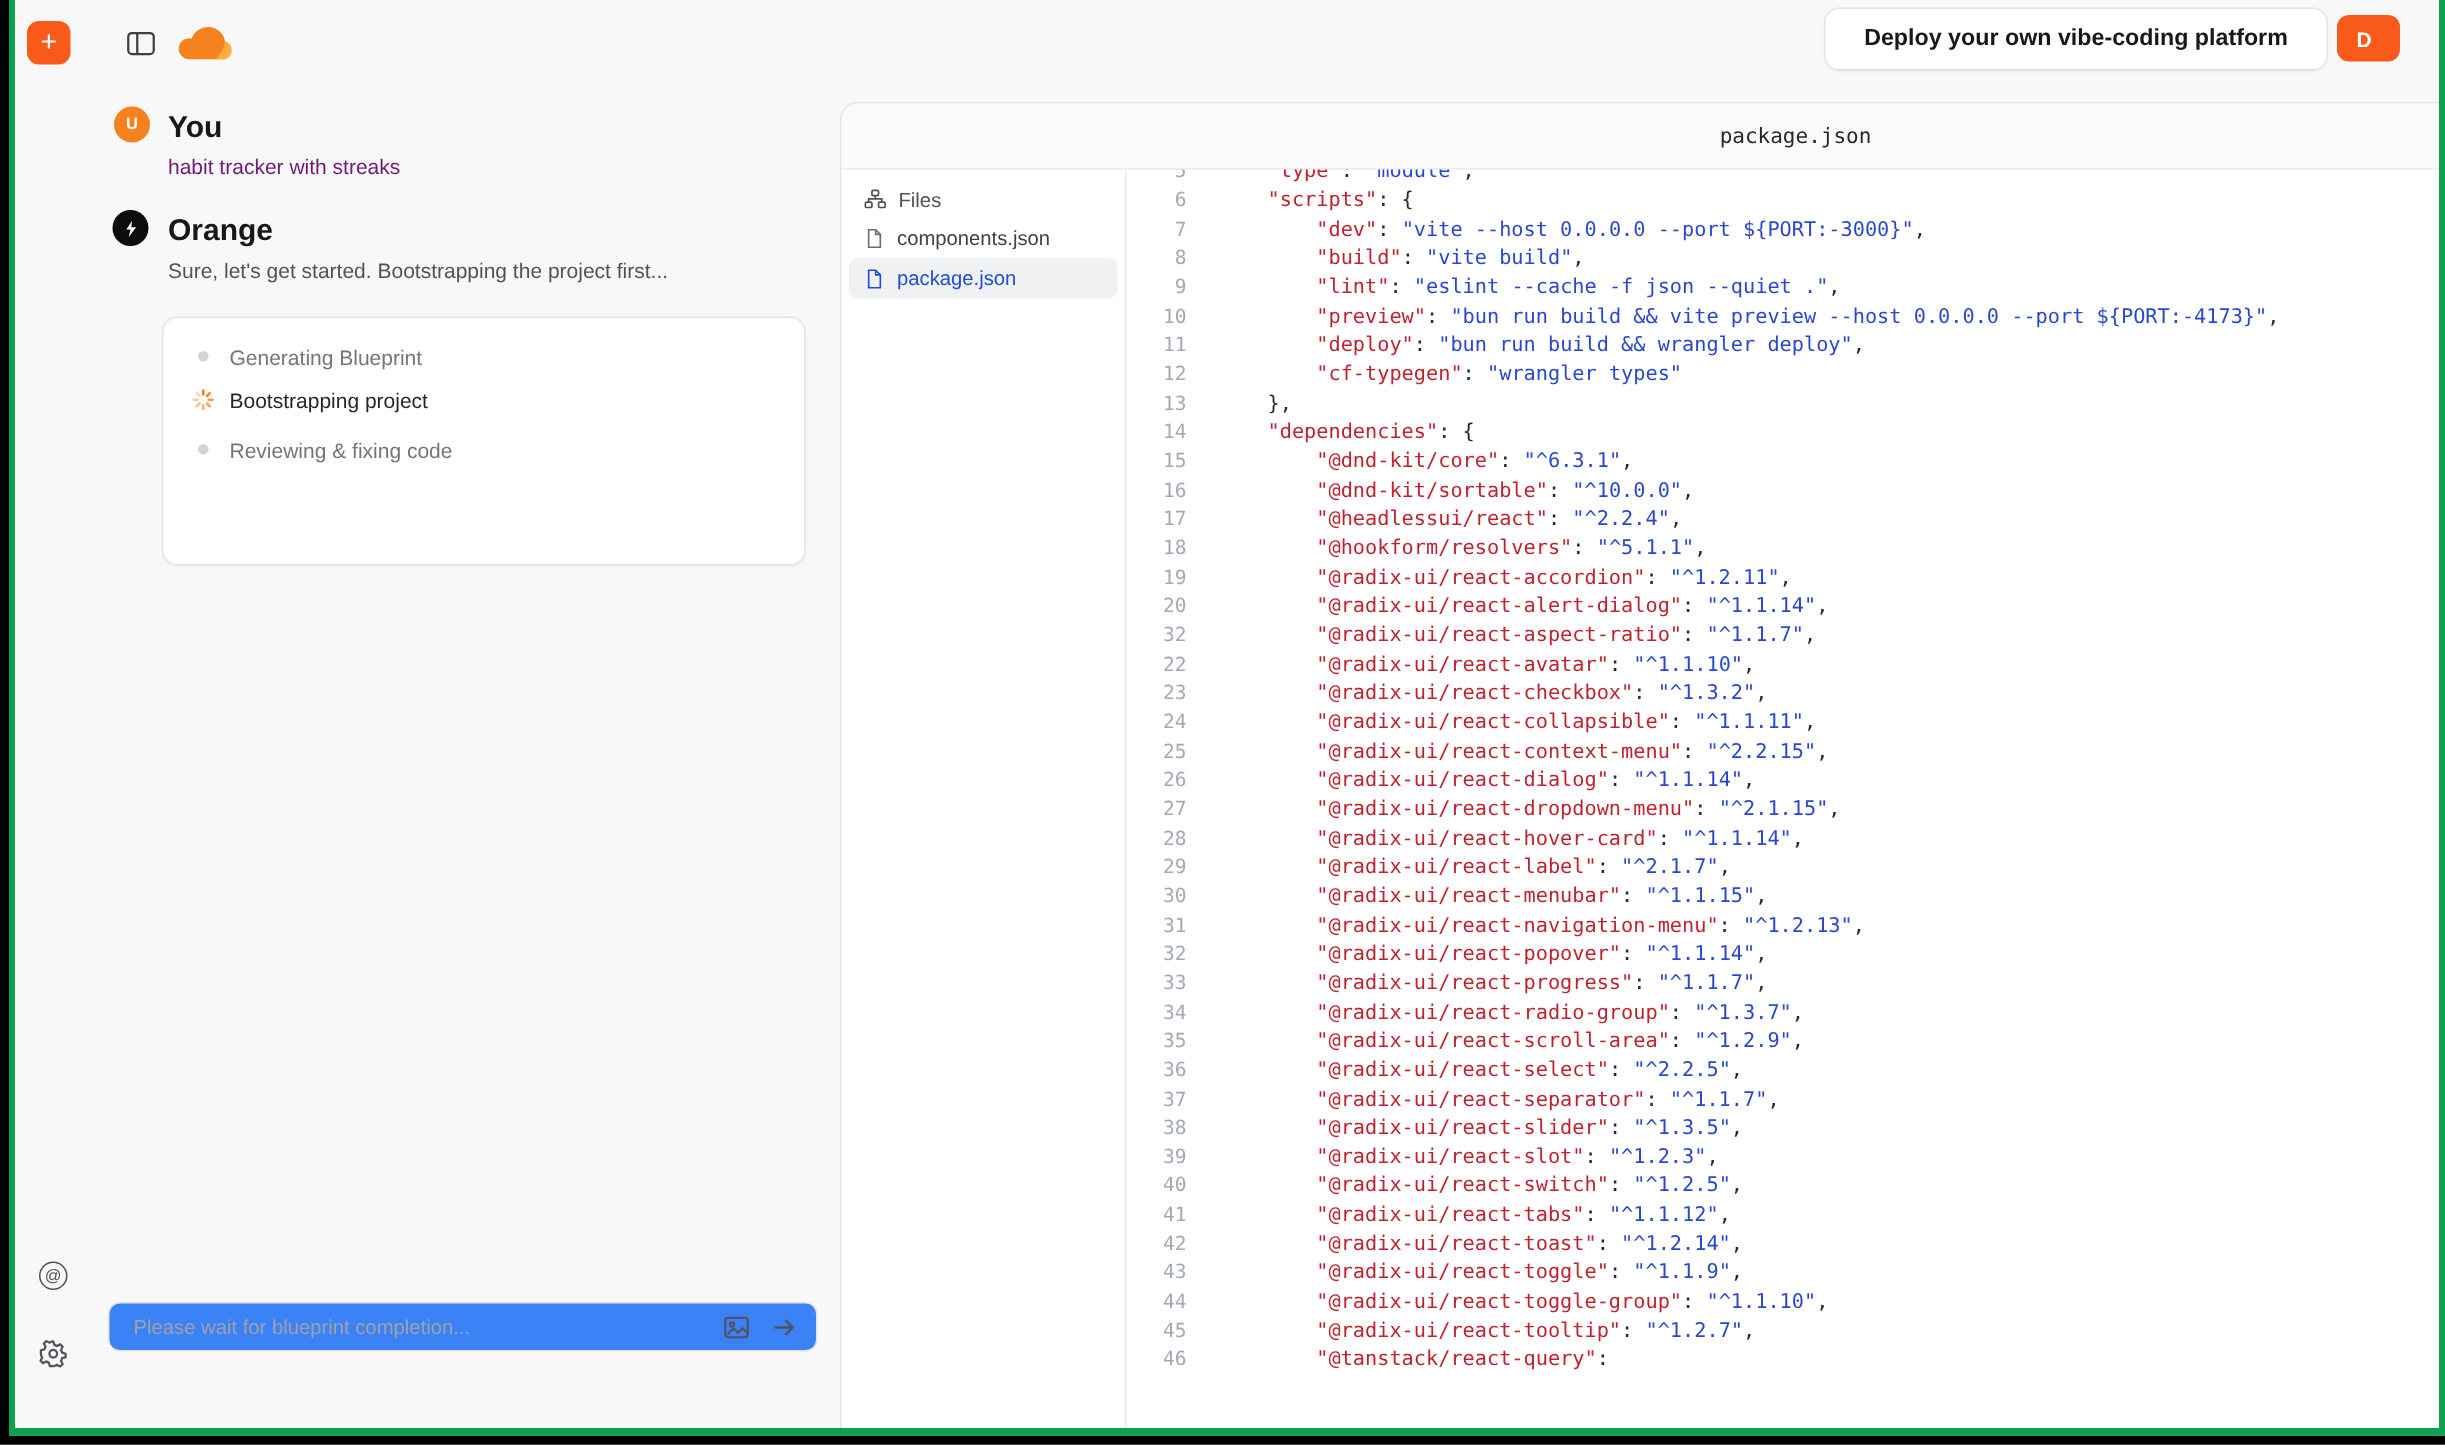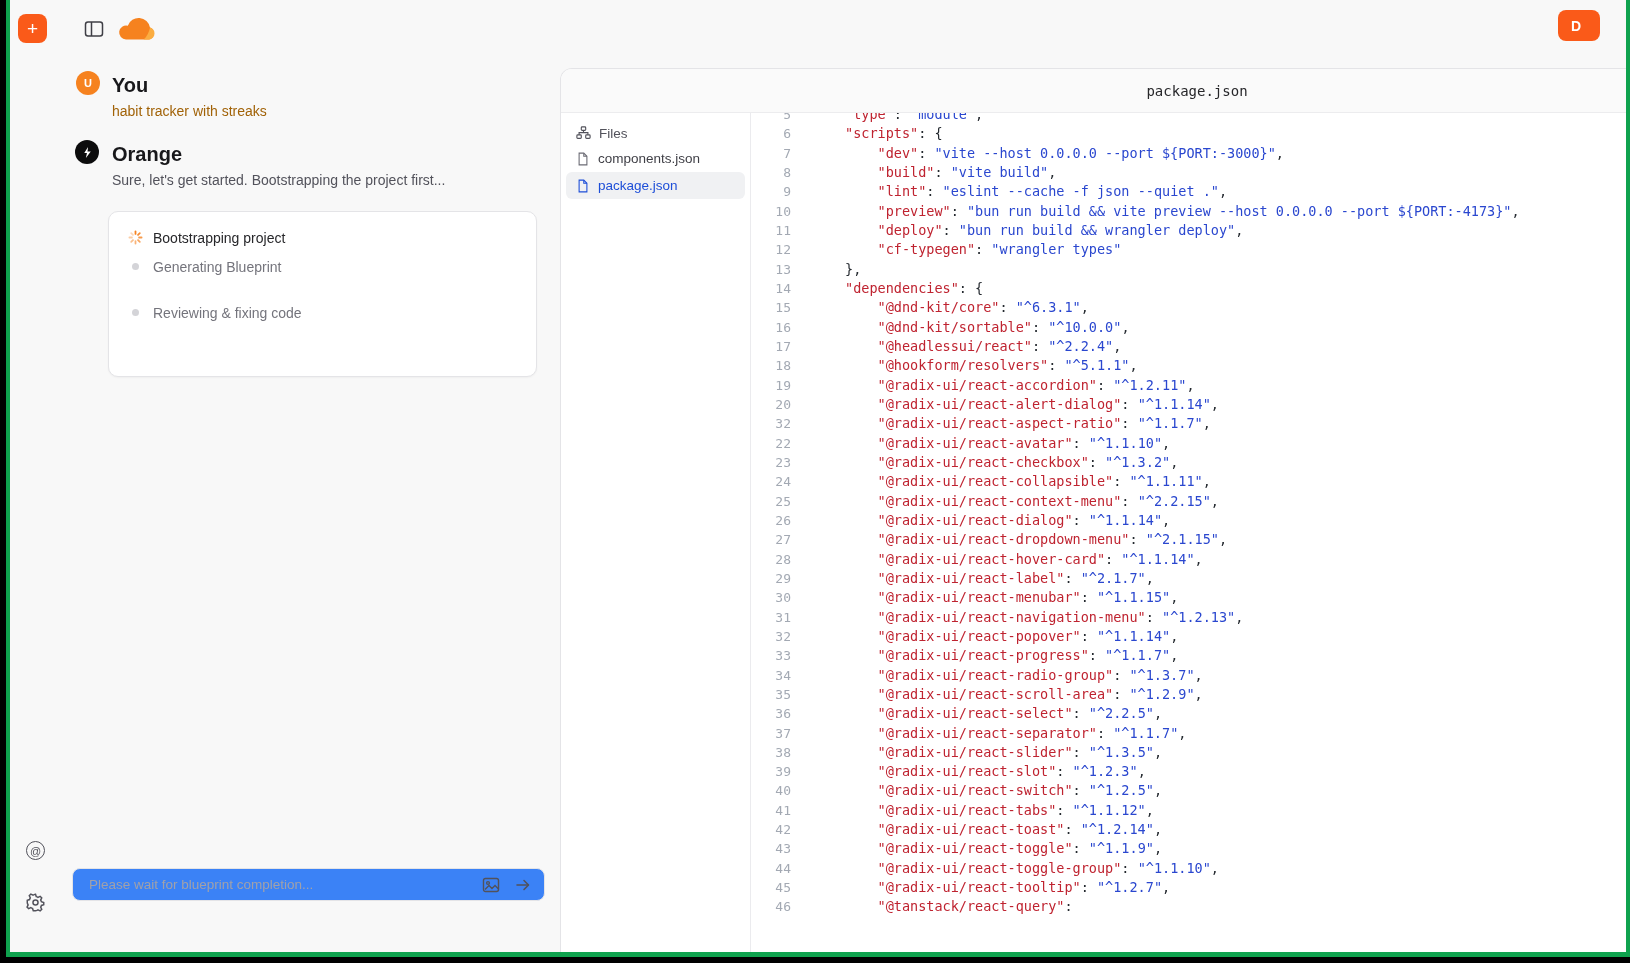--- a/index.html
+++ b/index.html
@@ -38,30 +38,30 @@
   .rail-icon{position:absolute;left:16px;width:19px;height:19px;color:#52525b;cursor:pointer}
   .feedback-icon{top:841px;border:1.5px solid #52525b;border-radius:50%;font-size:11px;
     display:flex;align-items:center;justify-content:center;color:#52525b}
   .settings-icon{top:893px}
   
   .avatar{position:absolute;width:24px;height:24px;border-radius:50%;display:flex;
     align-items:center;justify-content:center}
   .avatar-user{left:66px;top:71px;background:var(--accent);color:#fff;font-size:11px;font-weight:700}
   .avatar-assistant{left:65px;top:140px;background:#0c0c0d}
   .msg-name{position:absolute;left:102px;font-size:20px;font-weight:700;color:#18181b}
-  .msg-text{position:absolute;left:102px;font-size:14px;color:#a16207}
+  .msg-text{position:absolute;left:102px;font-size:14px;color:#701a75}
   .user-name{top:74px}
   .user-text{top:103px}
   .assistant-name{top:143px}
   .assistant-text{top:172px;color:#52525b}
   .phase-card{position:absolute;left:98px;top:211px;width:429px;height:166px;background:#fff;
     border:1px solid var(--border-gray);border-radius:10px;box-shadow:0 1px 2px rgba(0,0,0,.04);
     padding:11px 0 0 0}
   .phase-item{display:flex;align-items:center;height:29px;padding-left:19px;gap:10px}
-  .phase-item.gap{margin-top:17px}
+  .phase-item.gap{margin-top:4px}
   .phase-item .phase-label{font-size:14px;color:var(--pending-gray)}
   .phase-item.active .phase-label{color:#27272a}
   .phase-icon-active{display:none;width:15px;height:15px}
   .phase-item.active .phase-icon-active{display:inline-block}
   .phase-icon-pending{display:inline-block;width:7px;height:7px;margin:0 4px;border-radius:50%;background:#d4d4d8}
   .chat-input{position:absolute;left:62px;top:868px;width:473px;height:33px;background:#3b82f6;
     border:1px solid var(--border-gray);border-radius:8px;display:flex;align-items:center;
     padding:0 12px 0 4px}
   .chat-input input{flex:1;border:none;outline:none;font-size:13.5px;color:#27272a;
     font-family:"Liberation Sans",sans-serif;padding-left:12px;background:transparent}
@@ -108,20 +108,23 @@
     </svg>
   </span>
 
   <span class="cf-logo">
     <svg viewBox="0 0 40 26">
       <path d="M10 24.5a7 7 0 1 1 1.8-13.8A11.5 11.5 0 0 1 34 12.6a6.3 6.3 0 0 1-1 11.9z" fill="#f6821f"></path>
       <path d="M34 12.6a6.3 6.3 0 0 1 4.5 6c0 2.8-1.9 5.2-4.5 5.9h-6.4c3.2-2.6 5.5-7 6.4-11.9z" fill="#fbad41"></path>
     </svg>
   </span>
 
+  <div class="deploy-banner">
+    <span>Deploy your own vibe-coding platform</span>
+  </div>
   <button class="deploy-btn">D</button>
 
   <span class="rail-icon feedback-icon">@</span>
   <span class="rail-icon settings-icon">
     <svg viewBox="0 0 18 18" fill="none" stroke="currentColor" stroke-width="1.4">
       <circle cx="9" cy="9" r="2.4"></circle>
       <path d="M9 1.2l.7 2.2a5.9 5.9 0 0 1 1.6.7l2.1-1 1.5 1.5-1 2.1c.3.5.6 1 .7 1.6l2.2.7-.0 2.1-2.2.7a5.9 5.9 0 0 1-.7 1.6l1 2.1-1.5 1.5-2.1-1a5.9 5.9 0 0 1-1.6.7L9 16.8l-2.1 0-.7-2.2a5.9 5.9 0 0 1-1.6-.7l-2.1 1-1.5-1.5 1-2.1a5.9 5.9 0 0 1-.7-1.6L1.2 9l0-2.1 2.2-.7c.2-.6.4-1.1.7-1.6l-1-2.1 1.5-1.5 2.1 1c.5-.3 1-.5 1.6-.7L8.9 1.2z"></path>
     </svg>
   </span>
 
@@ -132,41 +135,41 @@
   <span class="avatar avatar-assistant">
     <svg width="13" height="13" viewBox="0 0 24 24">
       <polygon points="13,2 6,13 11,13 9,22 18,10 12,10" fill="#ffffff"></polygon>
     </svg>
   </span>
   <span class="msg-name assistant-name">Orange</span>
   <span class="msg-text assistant-text">Sure, let's get started. Bootstrapping the project first...</span>
 
   <div class="phase-card">
     <div id="phase-list">
+  <div class="phase-item">
+
+    <span class="phase-icon-pending"></span>
+    <span class="phase-label">Generating Blueprint</span>
+  </div>
+
   <div class="phase-item active">
     <span class="phase-icon-active">
       <svg viewBox="0 0 16 16" stroke="#f6821f" stroke-width="1.9" stroke-linecap="round">
         <line x1="8" y1="1.5" x2="8" y2="4.2"></line>
         <line x1="8" y1="1.5" x2="8" y2="4.2" transform="rotate(45 8 8)" opacity=".9"></line>
         <line x1="8" y1="1.5" x2="8" y2="4.2" transform="rotate(90 8 8)" opacity=".8"></line>
         <line x1="8" y1="1.5" x2="8" y2="4.2" transform="rotate(135 8 8)" opacity=".7"></line>
         <line x1="8" y1="1.5" x2="8" y2="4.2" transform="rotate(180 8 8)" opacity=".6"></line>
         <line x1="8" y1="1.5" x2="8" y2="4.2" transform="rotate(225 8 8)" opacity=".5"></line>
         <line x1="8" y1="1.5" x2="8" y2="4.2" transform="rotate(270 8 8)" opacity=".4"></line>
         <line x1="8" y1="1.5" x2="8" y2="4.2" transform="rotate(315 8 8)" opacity=".3"></line>
       </svg>
     </span>
 
     <span class="phase-label">Bootstrapping project</span>
-  </div>
-
-  <div class="phase-item">
-
-    <span class="phase-icon-pending"></span>
-    <span class="phase-label">Generating Blueprint</span>
   </div>
 
 
   <div class="phase-item gap">
 
     <span class="phase-icon-pending"></span>
     <span class="phase-label">Reviewing &amp; fixing code</span>
   </div>
 
 </div>

